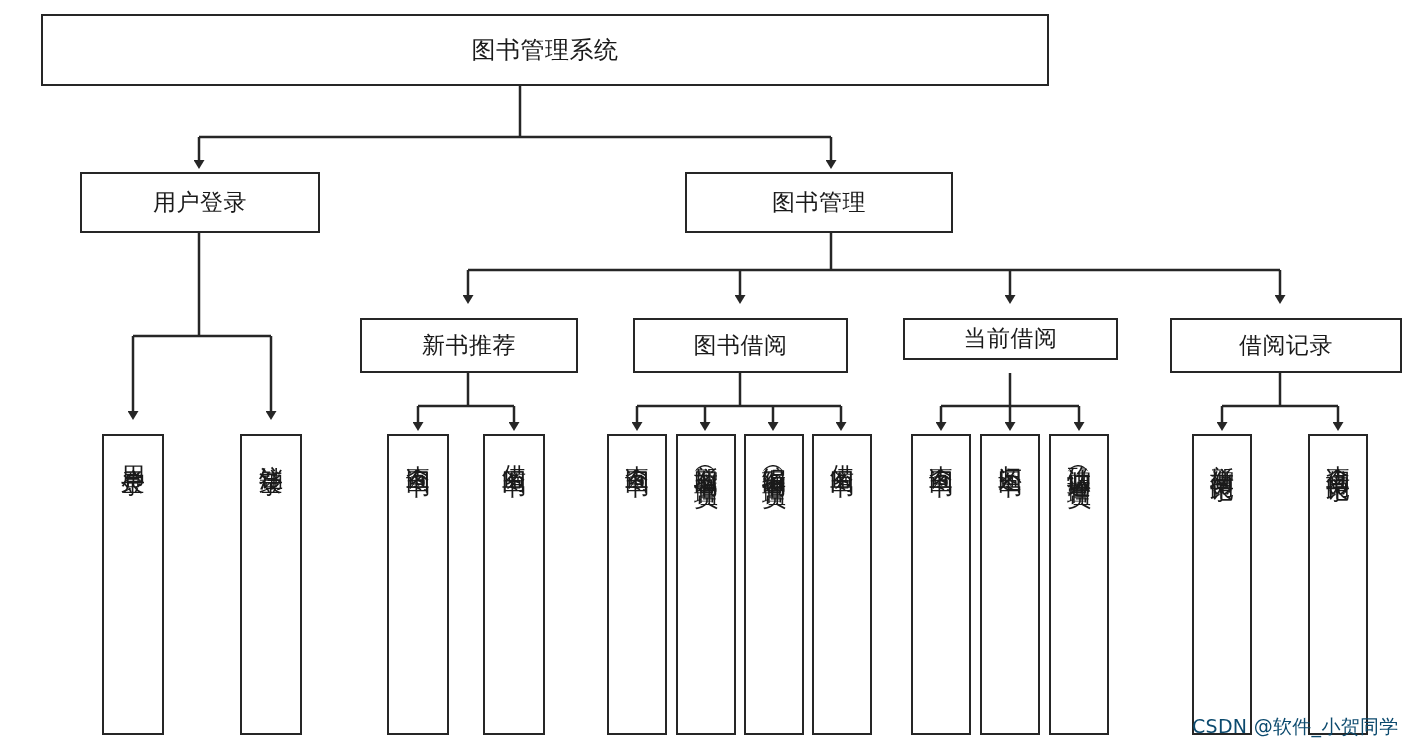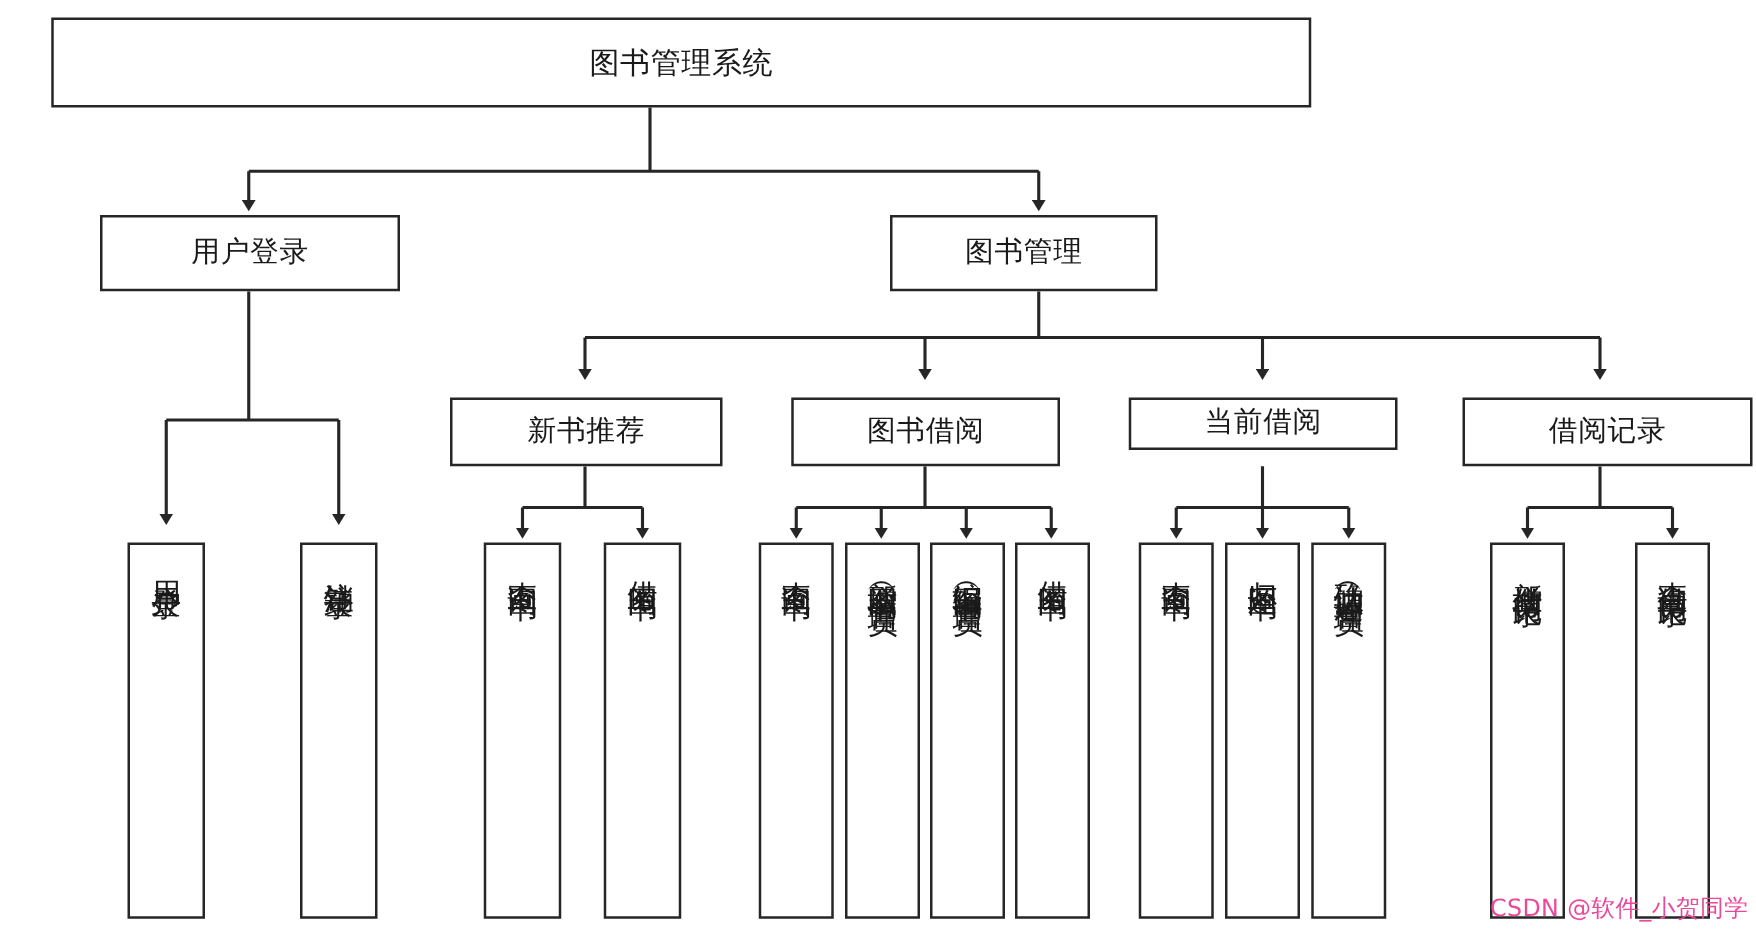--- a/index.html
+++ b/index.html
@@ -60,21 +60,21 @@
     text-orientation: upright;
     font-size: 24px;
     letter-spacing: 3px;
     line-height: 1;
   }
   .watermark {
     position: absolute;
     left: 1192px;
     top: 714px;
     font-size: 19px;
-    color: #ec4899;
+    color: #0c4a6e;
     white-space: nowrap;
     font-family: "DejaVu Sans", "Liberation Sans", sans-serif;
     letter-spacing: 0.3px;
   }
 </style>
 </head>
 <body>
 
 <div id="diagram">
 
@@ -128,21 +128,21 @@
     </g>
   </svg>
 
   <div class="node root horiz" style="left:16px; top:14px; width:1008px; height:72px;margin-left:25px;">
     <span class="label">图书管理系统</span>
   </div>
 
   <div class="node horiz" style="left:80px; top:172px; width:240px; height:61px;">
     <span class="label">用户登录</span>
   </div>
-  <div class="node horiz" style="left:712px; top:172px; width:214px; height:61px;">
+  <div class="node horiz" style="left:685px; top:172px; width:268px; height:61px;">
     <span class="label">图书管理</span>
   </div>
 
   <div class="node horiz" style="left:633px; top:318px; width:215px; height:55px;">
     <span class="label">图书借阅</span>
   </div>
   <div class="node horiz" style="left:360px; top:318px; width:218px; height:55px;">
     <span class="label">新书推荐</span>
   </div>
   <div class="node horiz" style="left:903px; top:318px; width:215px; height:42px;">

